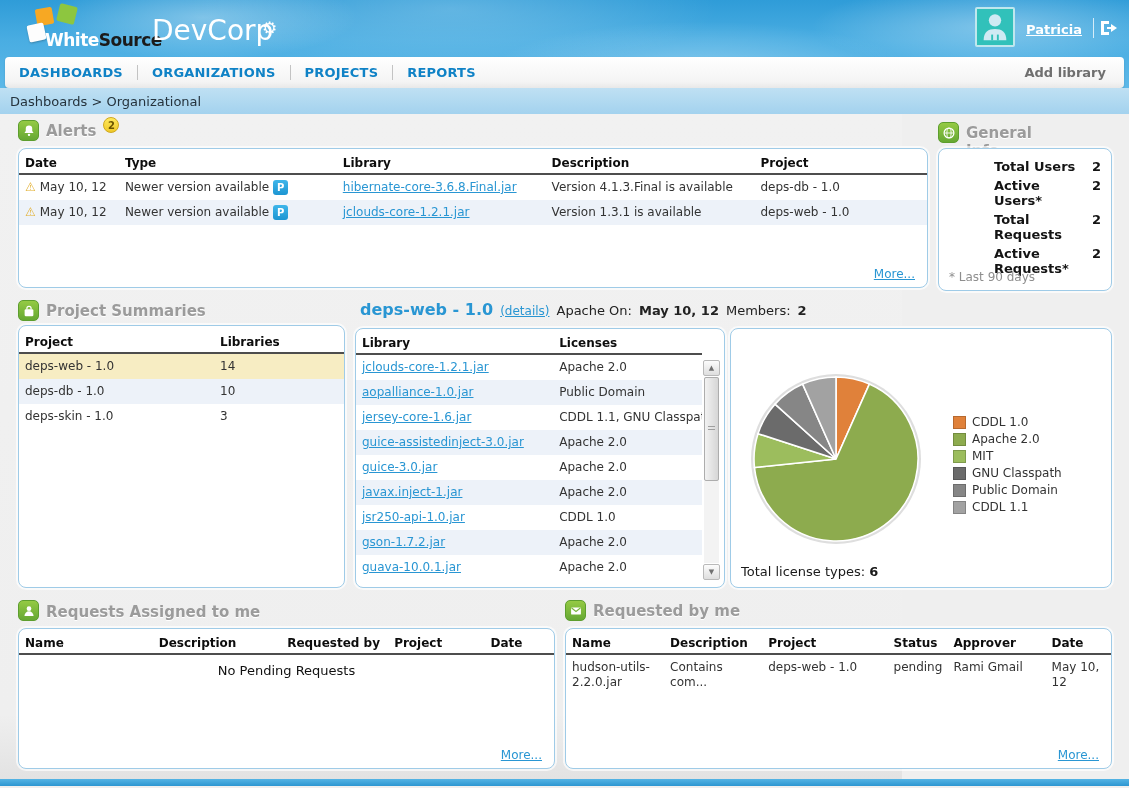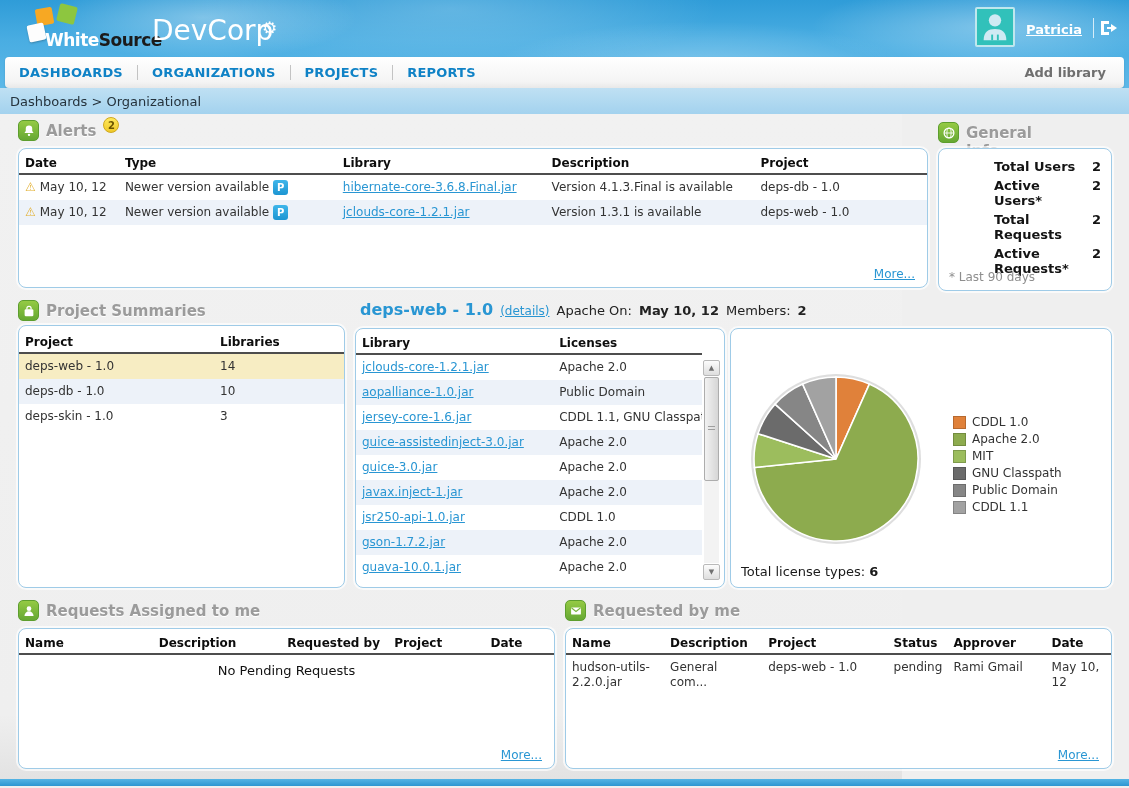--- a/index.html
+++ b/index.html
@@ -390,21 +390,21 @@
             <span class="swatch" style="background: rgb(162, 162, 162);"></span>
             <span>CDDL 1.1</span>
           </div>
       </div>
       <div class="lic-total">
         <span>Total license types:</span>
         <span class="bold">6</span>
       </div>
     </div>
 
-    <div class="sec-title" style="left:18px; top:486px;">
+    <div class="sec-title" style="left:18px; top:486px;align-items:center;">
       <span class="sec-icon">
         <svg viewBox="0 0 16 16">
             <circle cx="8" cy="5.4" r="2.7" fill="#fff"></circle>
             <path d="M2.8 13.6a5.2 5.2 0 0 1 10.4 0z" fill="#fff"></path>
           </svg>
       </span>
       <span class="sec-label">Requests Assigned to me</span>
     </div>
     <div class="panel" style="left:18px; top:514px; width:537px; height:141px;">
       <table class="tbl" style="margin-top:4px;">
@@ -458,21 +458,21 @@
             <th>Description</th>
             <th>Project</th>
             <th>Status</th>
             <th>Approver</th>
             <th>Date</th>
           </tr>
         </thead>
         <tbody>
           <tr>
             <td style="word-break:break-all;">hudson-utils-2.2.0.jar</td>
-            <td>General com...</td>
+            <td>Contains com...</td>
             <td>deps-web - 1.0</td>
             <td>pending</td>
             <td>Rami Gmail</td>
             <td>May 10, 12</td>
           </tr>
         </tbody>
       </table>
       <a class="more-link">More...</a>
     </div>
 

